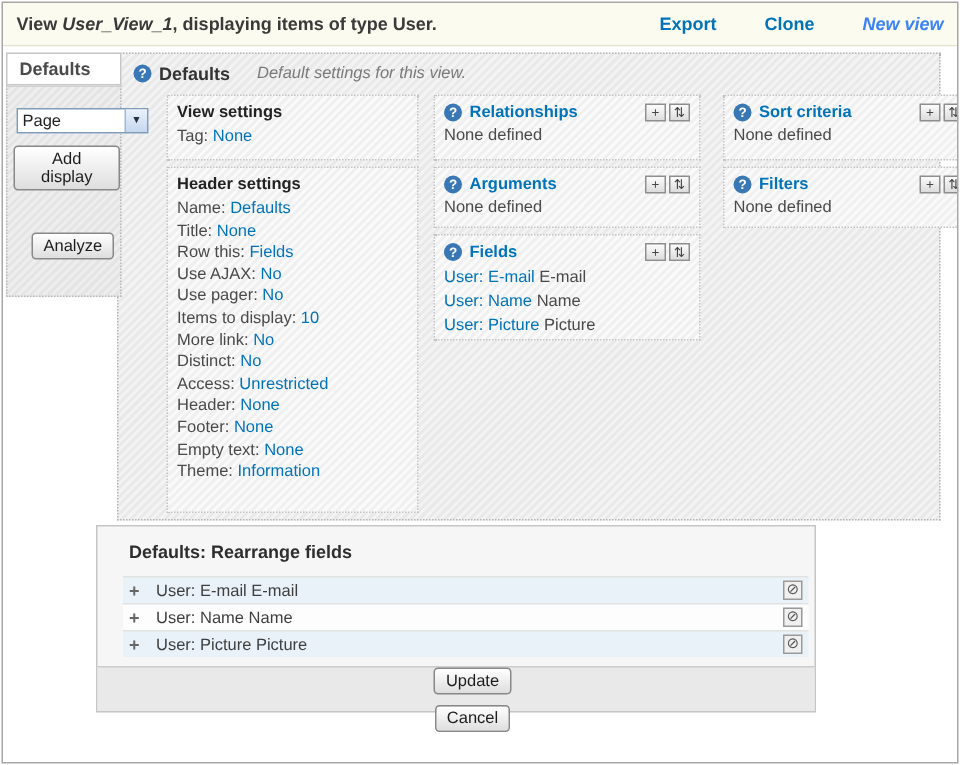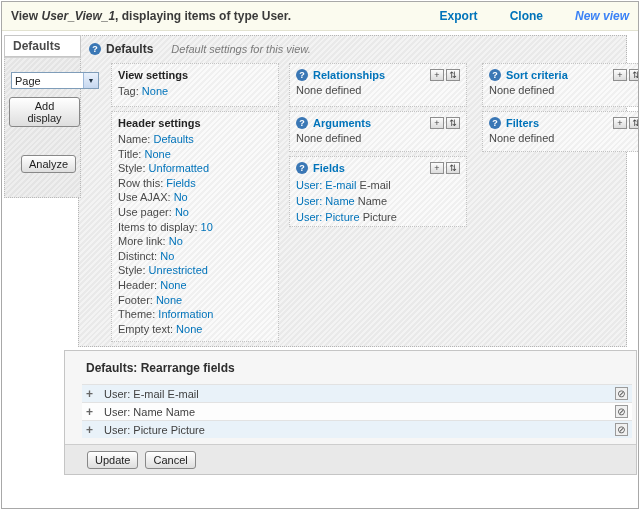--- a/index.html
+++ b/index.html
@@ -96,21 +96,21 @@
     width: 14px; height: 12px; font-size: 9px; line-height: 10px; color: #444;
     display: flex; align-items: center; justify-content: center;
     border: 1px solid #8e8e8e; background: linear-gradient(#fcfcfc, #dcdcdc);
     cursor: pointer;
   }
   .empty-text { font-size: 11px; color: #4a4a4a; }
   .field-row { font-size: 11px; line-height: 16px; color: #4a4a4a; white-space: nowrap; }
 
   
   .edit-form {
-    position: absolute; left: 62px; top: 319px; width: 573px; height: 125px;
+    position: absolute; left: 62px; top: 319px; width: 480px; height: 125px;
     background: #f6f6f6; border: 1px solid #c5c5c5;
   }
   .form-title { padding: 10px 0 9px 21px; font-size: 12px; font-weight: bold; color: #2e2e2e; }
   .rearrange-rows { margin: 0 4px 0 17px; }
   .rearrange-rows > div.drag-row {
     display: flex; align-items: center; height: 18px;
     border-top: 1px solid #e2e2e2; font-size: 11px; color: #3f3f3f;
   }
   .rearrange-rows > div.drag-row:nth-of-type(odd) { background: #e9f2f9; }
   .rearrange-rows > div.drag-row:nth-of-type(even) { background: #fdfdfd; }
@@ -120,21 +120,21 @@
   }
   .remove-btn {
     width: 13px; height: 13px; margin-left: auto; margin-right: 4px;
     border: 1px solid #9a9a9a; background: #f0f0f0; color: #555;
     font-size: 10px; line-height: 11px; flex: 0 0 auto;
     display: flex; align-items: center; justify-content: center; cursor: pointer;
   }
   .form-footer {
     position: absolute; left: 0; right: 0; bottom: 0; height: 30px;
     background: #e9e9e9; border-top: 1px solid #cdcdcd;
-    display: flex; align-items: center; padding-left: 22px; gap: 7px;
+    display: flex; align-items: center; padding-left: 22px; gap: 7px; flex-direction: column;
   }
 </style>
 </head>
 <body>
 
 <div class="page">
 
   <div class="topbar">
     <div class="view-title"><span>View </span><span class="vname">User_View_1</span><span>, displaying items of type User.</span></div>
     <div class="topbar-links">
@@ -181,24 +181,20 @@
             <div class="setting-row">
               <span>Name:</span>
               <a>Defaults</a>
             </div>
 
             <div class="setting-row">
               <span>Title:</span>
               <a>None</a>
             </div>
 
-            <div class="setting-row">
-              <span>Style:</span>
-              <a>Unformatted</a>
-            </div>
 
             <div class="setting-row">
               <span>Row this:</span>
               <a>Fields</a>
             </div>
 
             <div class="setting-row">
               <span>Use AJAX:</span>
               <a>No</a>
             </div>
@@ -217,42 +213,42 @@
               <span>More link:</span>
               <a>No</a>
             </div>
 
             <div class="setting-row">
               <span>Distinct:</span>
               <a>No</a>
             </div>
 
             <div class="setting-row">
-              <span>Style:</span>
+              <span>Access:</span>
               <a>Unrestricted</a>
             </div>
 
             <div class="setting-row">
               <span>Header:</span>
               <a>None</a>
             </div>
 
             <div class="setting-row">
               <span>Footer:</span>
+              <a>None</a>
+            </div>
+
+            <div class="setting-row">
+              <span>Empty text:</span>
               <a>None</a>
             </div>
 
             <div class="setting-row">
               <span>Theme:</span>
               <a>Information</a>
-            </div>
-
-            <div class="setting-row">
-              <span>Empty text:</span>
-              <a>None</a>
             </div>
           </div>
       </div>
 
       <div class="box" style="left:186px; top:27px; width:178px; height:44px;">
         <div class="link-box-header">
           <span class="help-icon">?</span>
           <a class="box-link">Relationships</a>
           <span class="mini-buttons">
             <span class="mini-btn">+</span>

